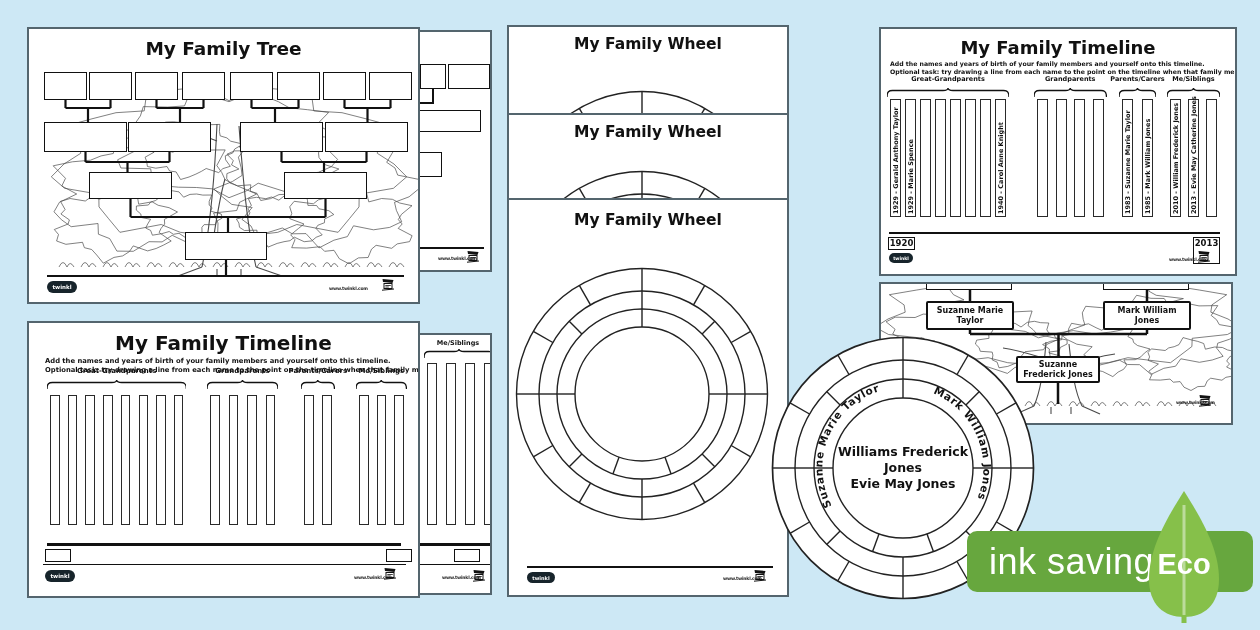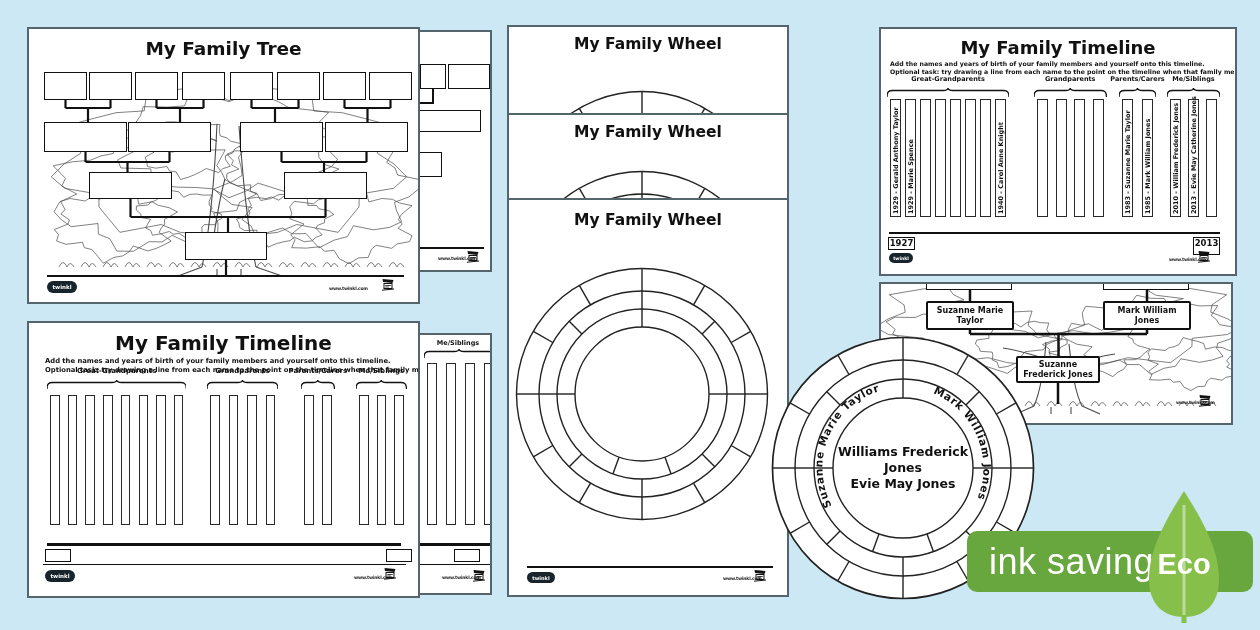--- a/index.html
+++ b/index.html
@@ -326,22 +326,22 @@
         <path d="M4.3 7.5 h5.5 M4.3 9 h3.5" stroke="#111" stroke-width="0.8"></path>
         <path d="M1 12.2 L13 11" stroke="#111" stroke-width="1"></path>
       </svg>
     </div>
 
   <div class="page" id="pageD" style="left:879px;top:27px;width:358px;height:249px;">
     <div class="title" style="top:8px;font-size:18px">My Family Timeline</div>
     <div class="instr" style="left:9px;top:31px;font-size:6.2px">Add the names and years of birth of your family members and yourself onto this timeline.</div>
     <div class="instr" style="left:9px;top:39px;font-size:6.2px">Optional task: try drawing a line from each name to the point on the timeline when that family member was born.</div>
     <div class="ln" style="left:8px;top:203px;width:331px;height:2.2px"></div>
-    <div class="ybox" style="left:7px;top:208px;width:27px;height:13px;font-size:8.5px;line-height:11px">1927</div>
-    <div class="ybox" style="left:312px;top:208px;width:27px;height:18px;font-size:8.5px;line-height:11px">2013</div>
+    <div class="ybox" style="left:7px;top:208px;width:27px;height:13px;font-size:8.5px;line-height:11px">1920</div>
+    <div class="ybox" style="left:312px;top:208px;width:27px;height:27px;font-size:8.5px;line-height:11px">2013</div>
   <div class="grplabel" style="left: 67px; top: 46px; font-size: 6.5px;">Great-Grandparents</div>
       <svg class="brace" style="left:6px;top:59px" width="122" height="10" viewBox="0 0 122 10">
         <path d="M0 9 C0 3.5 2 2.5 5.5 2.5 L56 2.5 C59 2.5 61 1.5 61 0 C61 1.5 63 2.5 66 2.5 L116.5 2.5 C120 2.5 122 3.5 122 9" fill="none" stroke="#111" stroke-width="1.3"></path>
       </svg>
       <div class="bar" style="left: 9px; top: 70px; width: 11px; height: 118px;"></div>
       <div class="vlabel" style="left: 10.5px; top: 188px; width: 118px; height: 9.5px; font-size: 6.5px; line-height: 9.5px; padding-left: 3px;">1929 - Gerald Anthony Taylor</div>
       <div class="bar" style="left: 24px; top: 70px; width: 11px; height: 118px;"></div>
       <div class="vlabel" style="left: 25.5px; top: 188px; width: 118px; height: 9.5px; font-size: 6.5px; line-height: 9.5px; padding-left: 3px;">1929 - Marie Spence</div>
       <div class="bar" style="left: 39px; top: 70px; width: 11px; height: 118px;"></div>
       <div class="bar" style="left: 54px; top: 70px; width: 11px; height: 118px;"></div>

